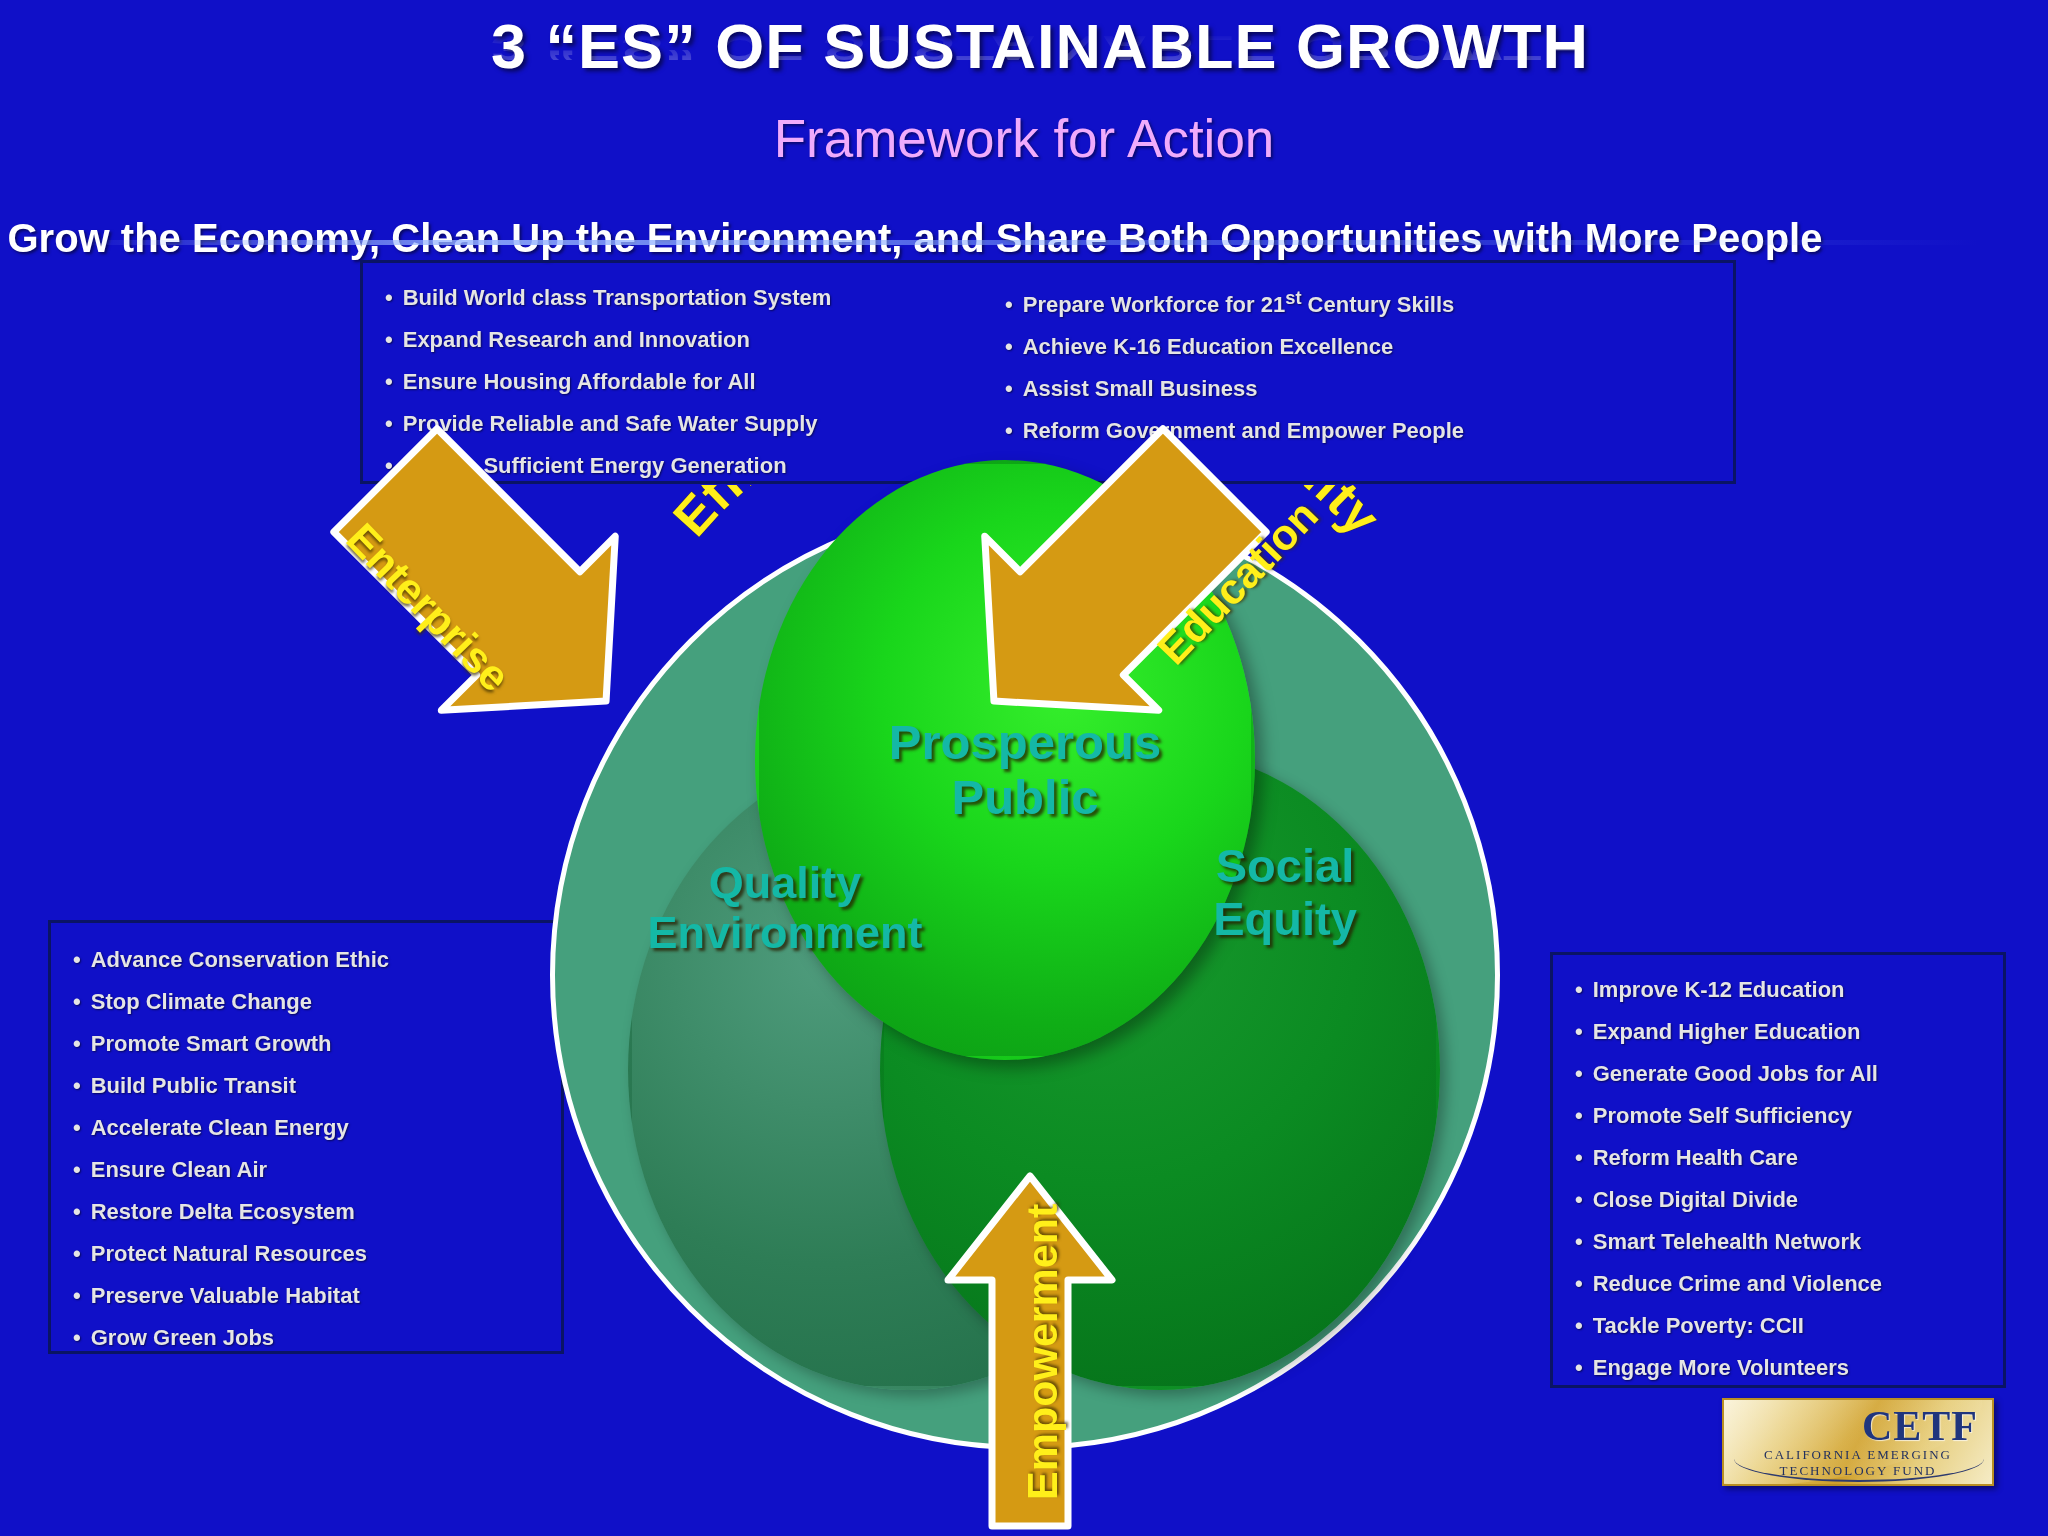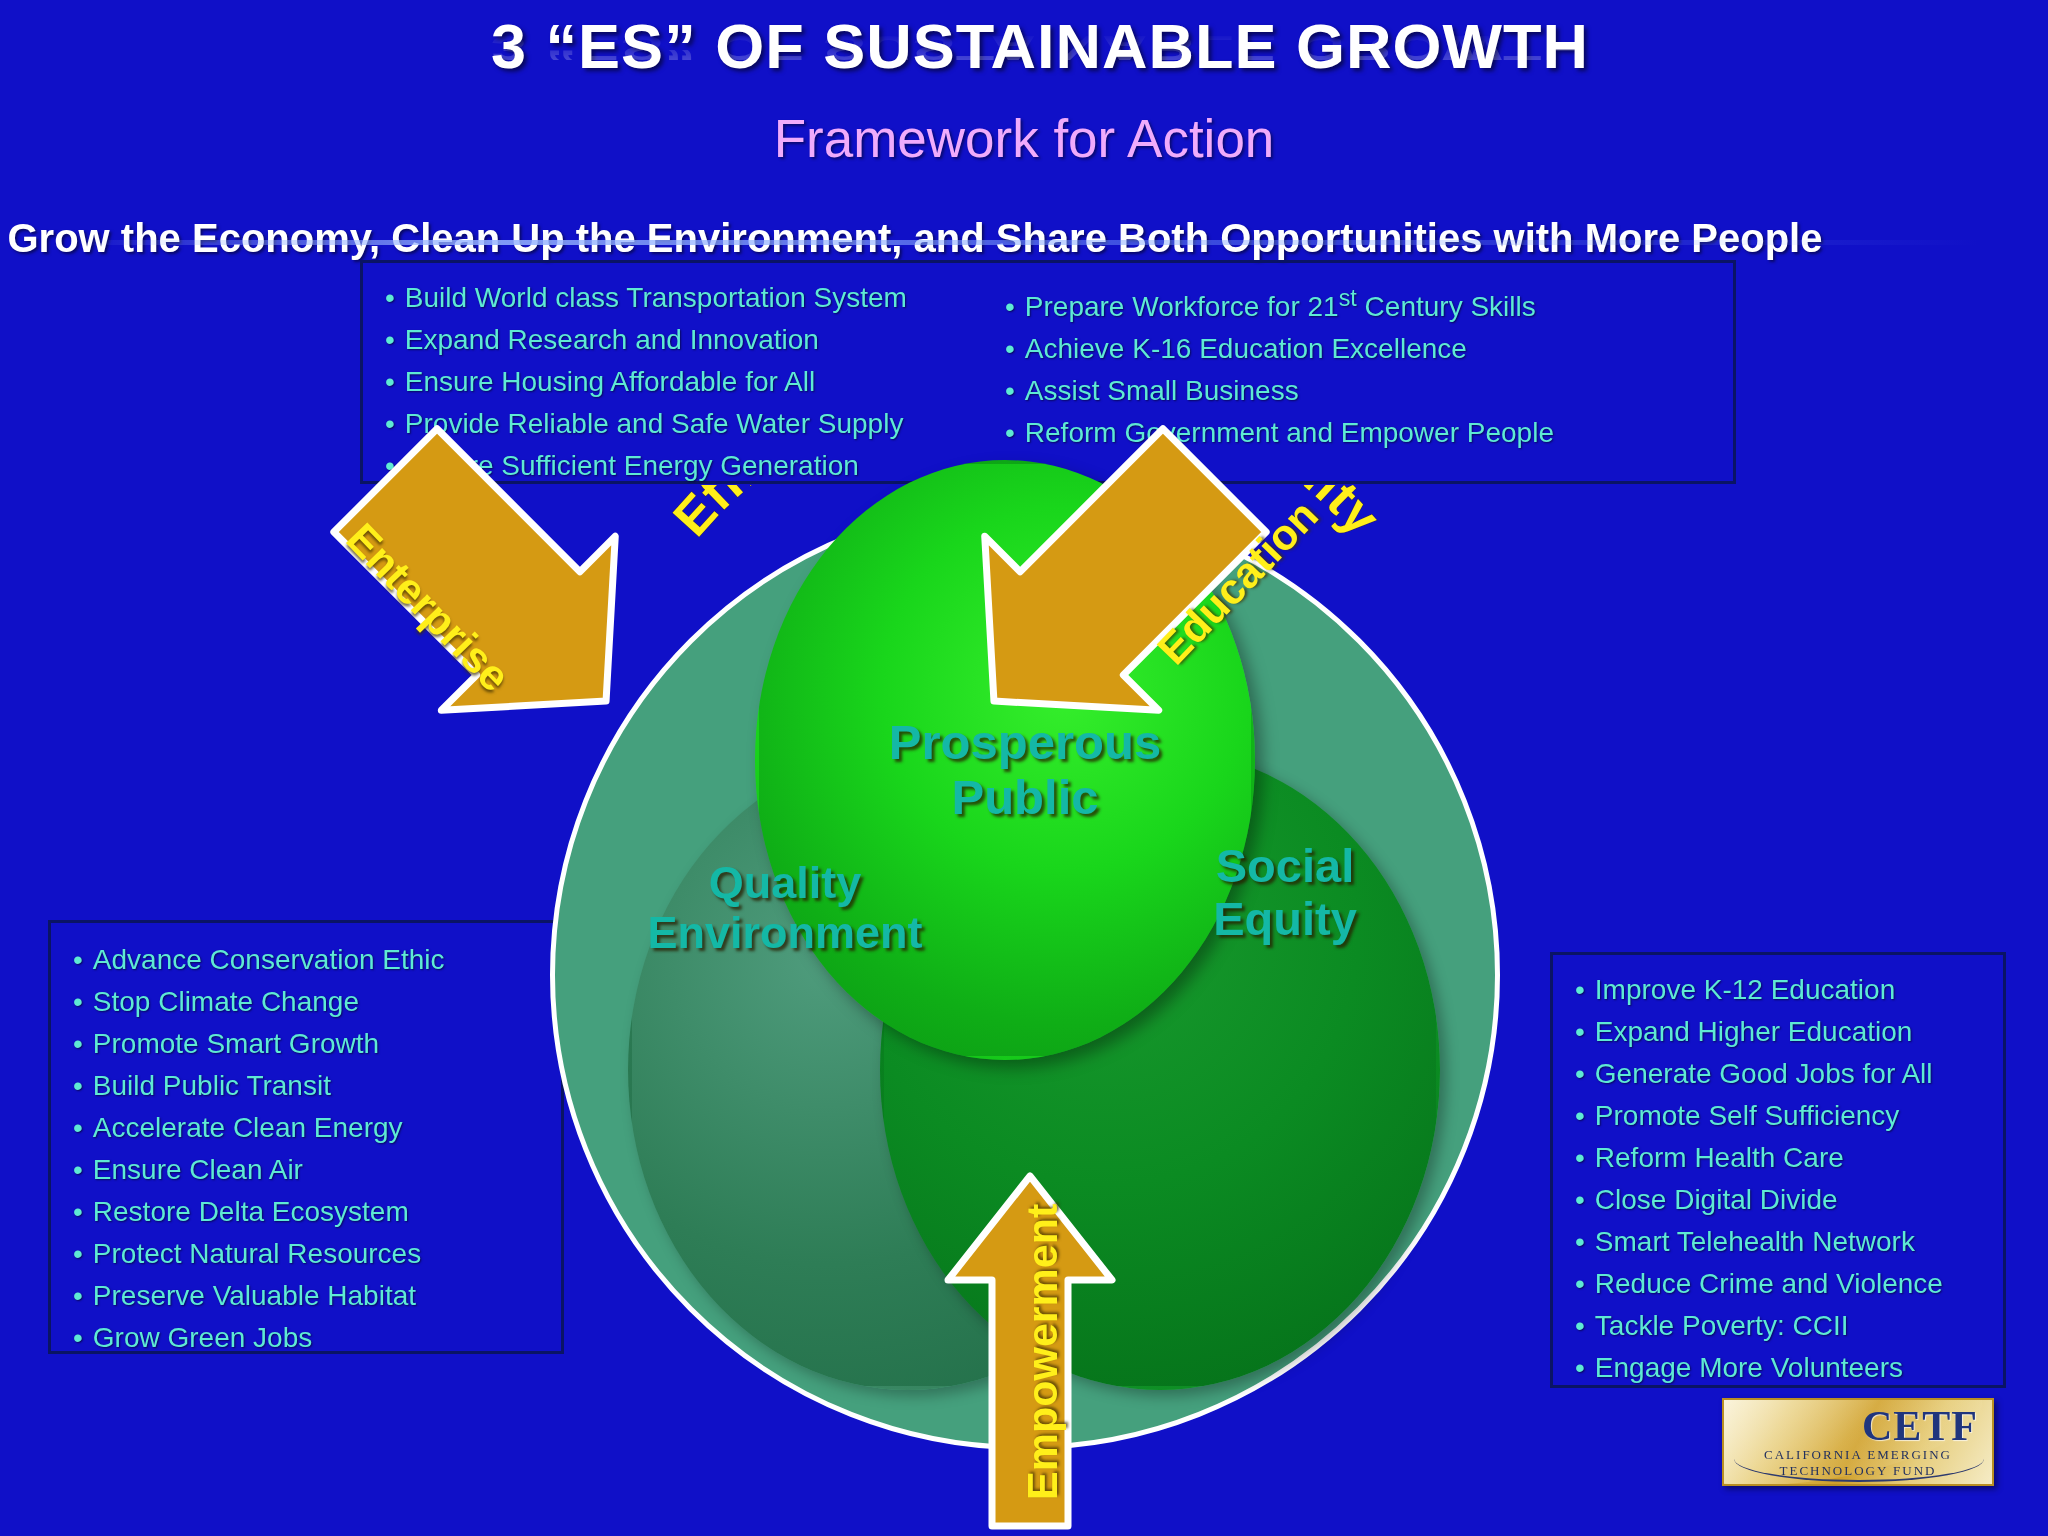--- a/index.html
+++ b/index.html
@@ -41,22 +41,23 @@
   }
   .hr-glow{
     position:absolute;top:240px;left:70px;width:1910px;height:5px;
     background:linear-gradient(to right,rgba(120,150,255,0) 0%,rgba(150,180,255,.85) 22%,rgba(120,160,255,.45) 55%,rgba(120,150,255,0) 100%);
   }
 
   
   .box{position:absolute;border:3px solid #0a1464;background:transparent;}
   .box ul{list-style:none;margin:0;padding:0;}
   .box li{
-    color:#5eead4;font-size:28px;line-height:42px;white-space:nowrap;
+    color:#e5e5e5;font-size:22px;line-height:42px;white-space:nowrap;
     text-shadow:1px 1px 2px rgba(0,0,0,.55);
+    font-weight:bold;
   }
   .box li::before{content:"\2022";margin-right:10px;}
 
   #box-top{left:360px;top:260px;width:1370px;height:218px;}
   #box-top .cols{display:flex;padding:14px 0 0 22px;}
   #box-top .col{width:620px;}
 
   #box-left{left:48px;top:920px;width:510px;height:428px;}
   #box-left ul{padding:16px 0 0 22px;}
 

